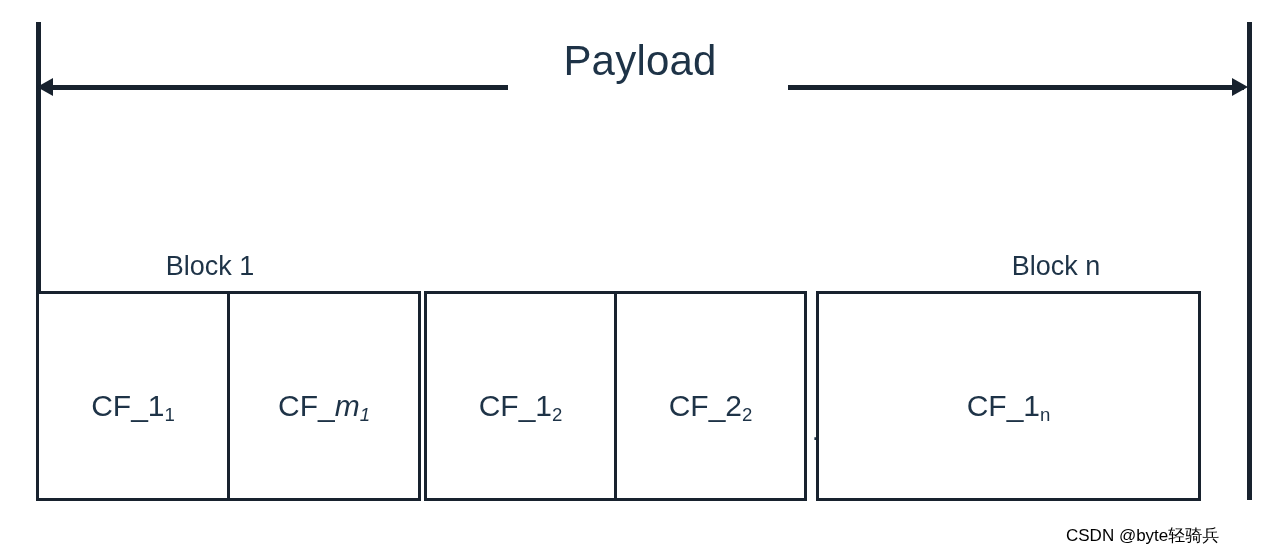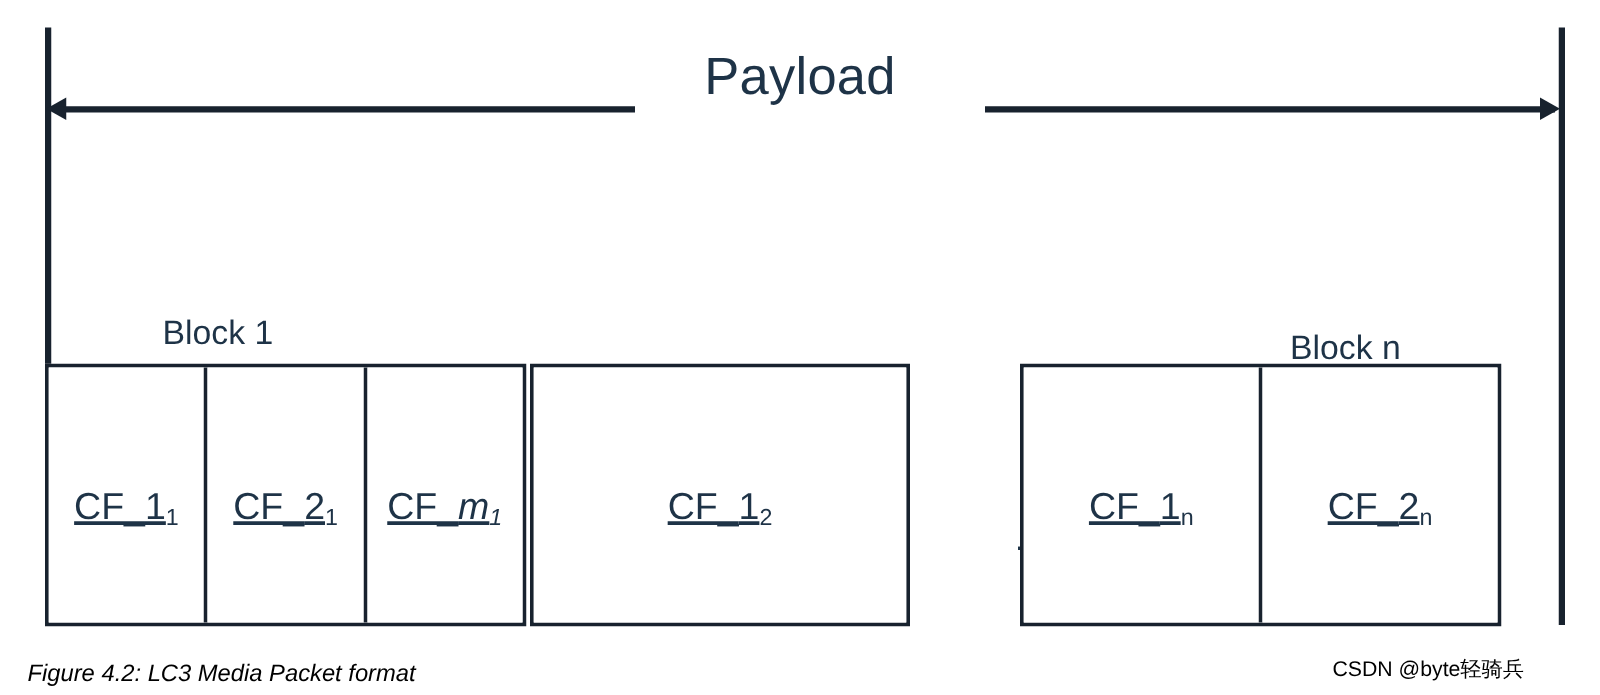--- a/index.html
+++ b/index.html
@@ -62,20 +62,21 @@
     color: #1e3347;
     letter-spacing: 0.2px;
   }
 
   
   .block-label {
     position: absolute;
     top: 253px;
     font-size: 27px;
     line-height: 1;
+    text-align: center;
     color: #1e3347;
     white-space: nowrap;
   }
 
   
   .block {
     position: absolute;
     top: 291px;
     height: 210px;
     display: flex;
@@ -85,21 +86,20 @@
   }
   .cell {
     flex: 1 1 0;
     position: relative;
     box-sizing: border-box;
     border-right: 3.5px solid #18222e;
     display: flex;
     align-items: center;
     justify-content: center;
     background: #ffffff;
-    text-decoration: underline;
   }
   .cell:last-child { border-right: none; }
 
   .cell-label {
     font-size: 30px;
     line-height: 1;
     color: #1e3347;
     white-space: nowrap;
     position: relative;
     top: 10px;
@@ -154,48 +154,44 @@
   <div class="vrule right"></div>
 
   <div class="arrow-head left"></div>
   <div class="arrow-seg  left"></div>
   <div class="arrow-seg  right"></div>
   <div class="arrow-head right"></div>
 
   <div class="payload-label">Payload</div>
 
   <div class="block-label" style="left:130px; width:160px;">Block 1</div>
-  <div class="block-label" style="left:1032px; width:160px;margin-top:12px;">Block n</div>
+  <div class="block-label" style="left:976px; width:160px;">Block n</div>
 
   <div class="block" style="left:36px; width:385px;">
     <div class="cell">
       <span class="cell-label"><span>CF_</span><span>1</span><sub>1</sub></span>
     </div>
     <div class="cell">
-      <span class="cell-label"><span>CF_</span><span>2</span><sub>1</sub></span>
-    </div>
-    <div class="cell">
       <span class="cell-label"><span>CF_</span><span class="it">m</span><sub class="it">1</sub></span>
     </div>
   </div>
 
-  <div class="block" style="left:424px; width:304px;">
+  <div class="block" style="left:424px; width:383px;">
     <div class="cell">
       <span class="cell-label"><span>CF_</span><span>1</span><sub>2</sub></span>
+    </div>
+    <div class="cell">
+      <span class="cell-label"><span>CF_</span><span>2</span><sub>2</sub></span>
     </div>
   </div>
 
   <div class="block-ellipsis">...</div>
 
   <div class="block" style="left:816px; width:385px;">
     <div class="cell">
       <span class="cell-label"><span>CF_</span><span>1</span><sub>n</sub></span>
     </div>
-    <div class="cell">
-      <span class="cell-label"><span>CF_</span><span>2</span><sub>n</sub></span>
-    </div>
   </div>
 
-  <div class="caption">Figure 4.2: LC3 Media Packet format</div>
 
   <div class="watermark">CSDN @byte轻骑兵</div>
 
 </div>
 
 </body></html>

